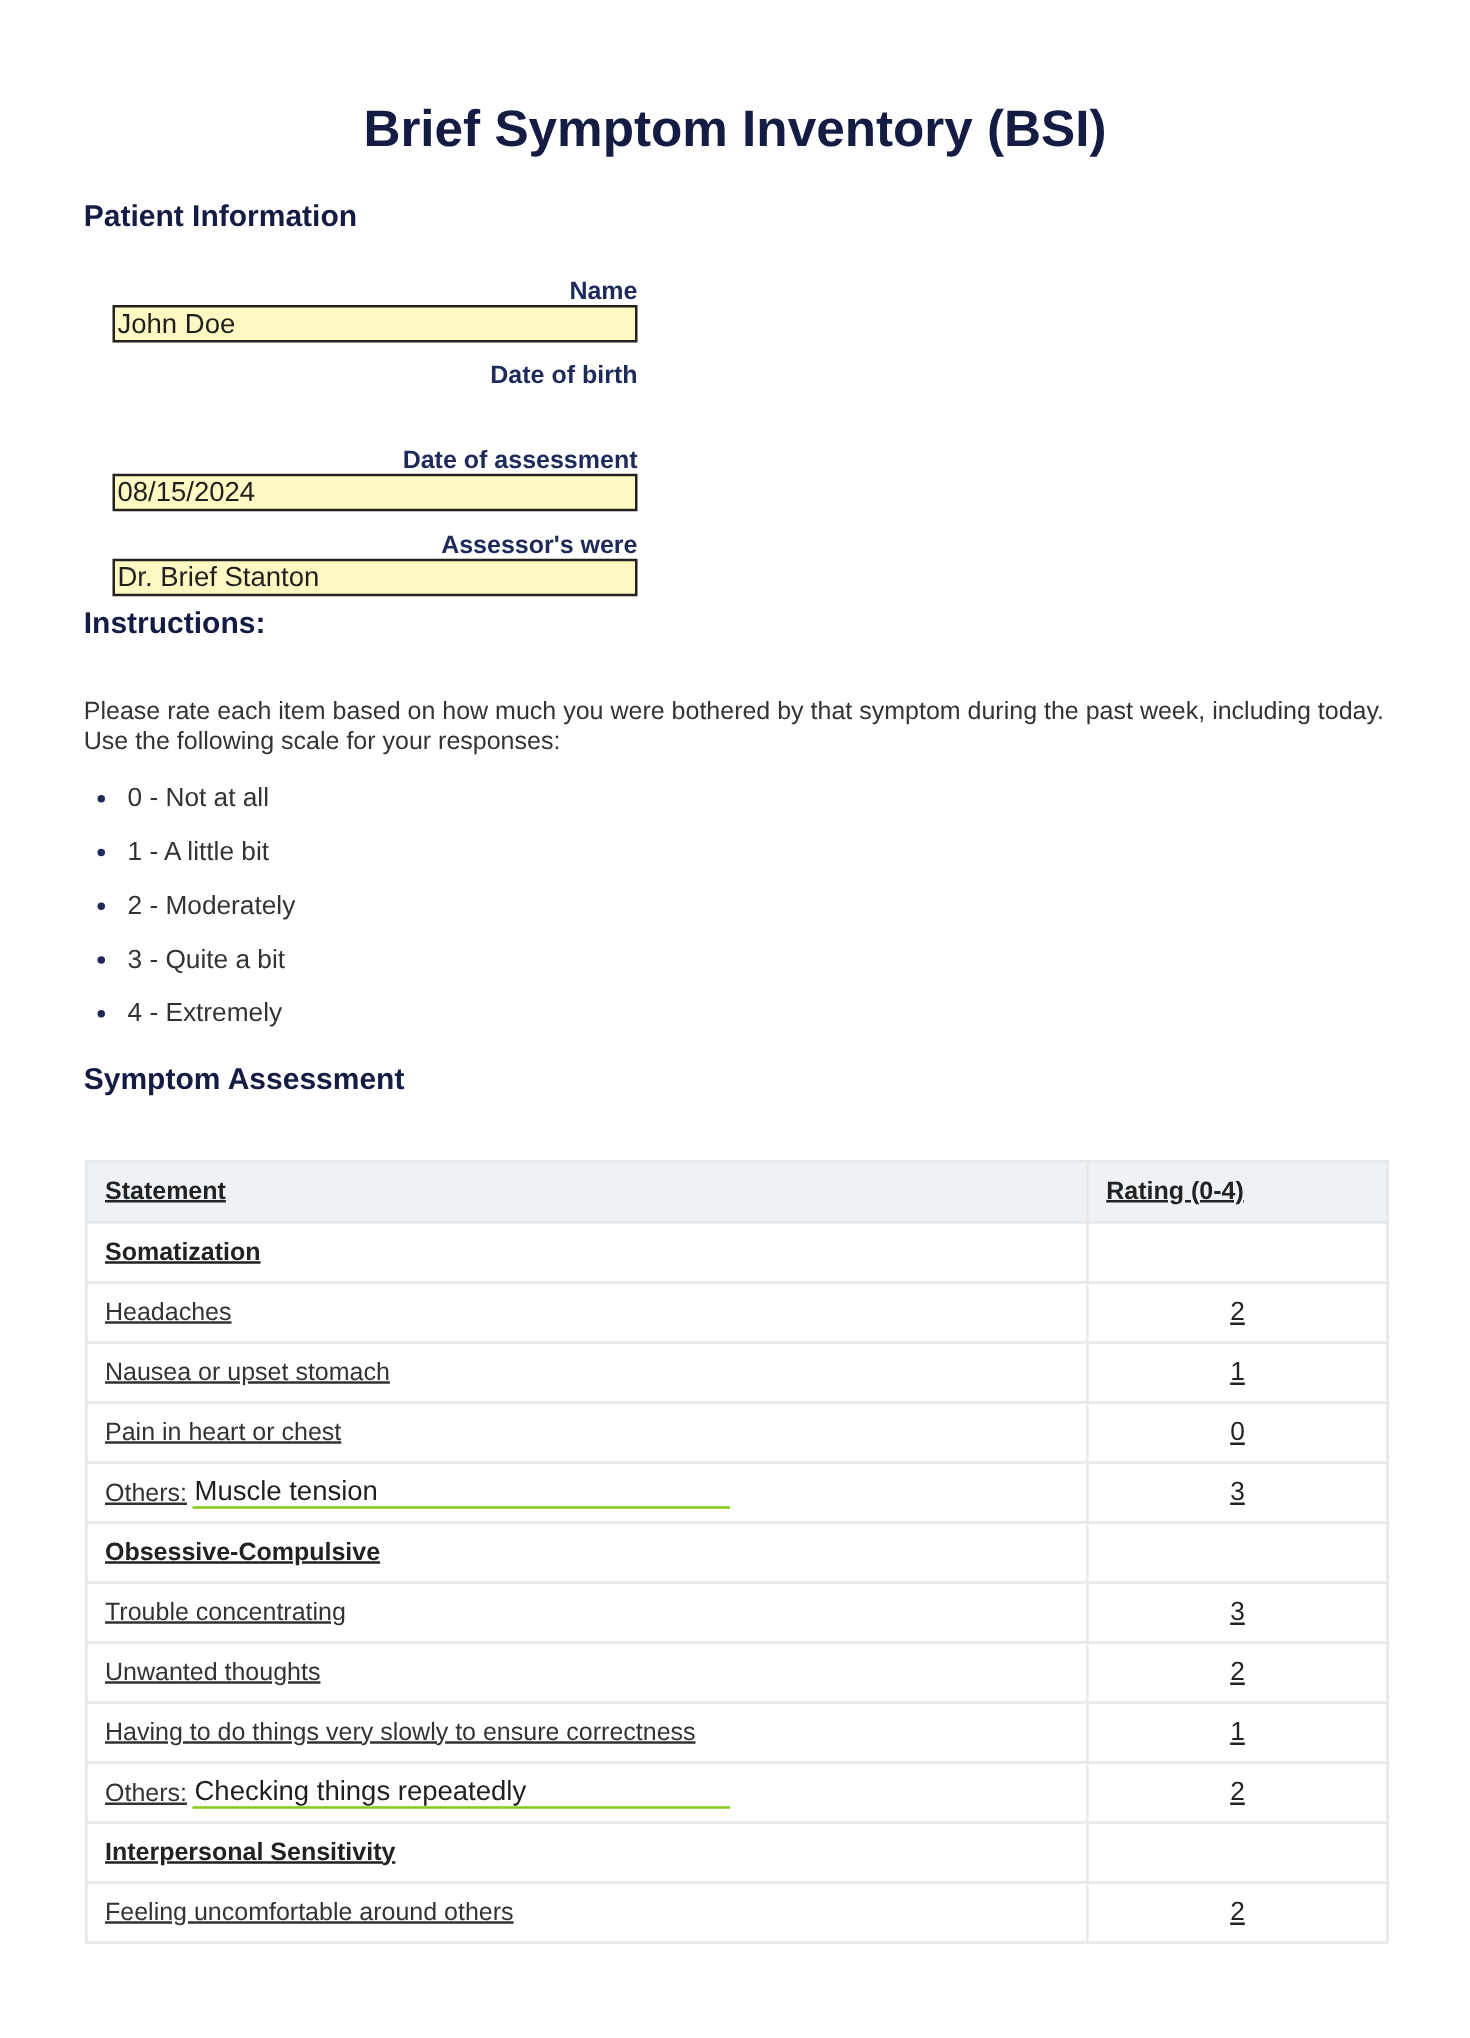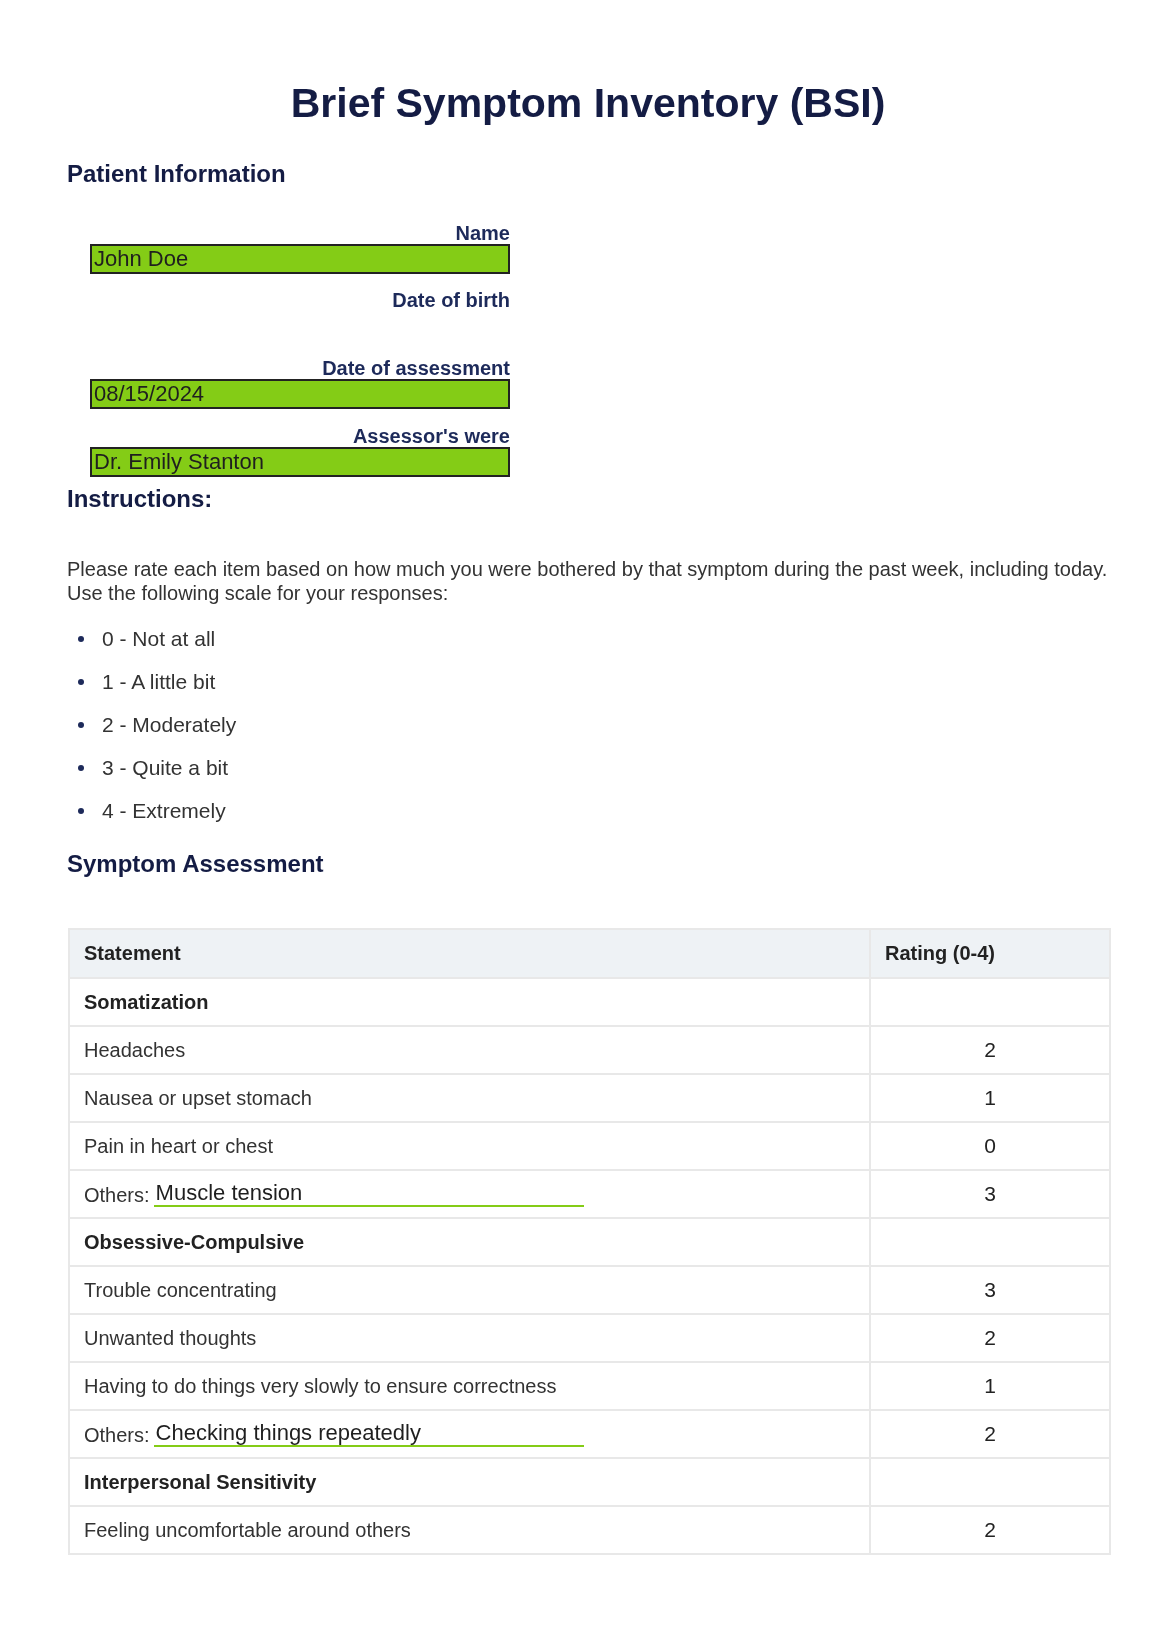--- a/index.html
+++ b/index.html
@@ -14,37 +14,37 @@
   .h2 {
     position: absolute; left: 67px; font-size: 24px; font-weight: bold; color: #141c44; margin: 0;
   }
   .field { position: absolute; left: 90px; width: 420px; }
   .field-label {
     display: block; font-size: 20px; font-weight: bold; color: #1d2a5a; line-height: 22px; text-align: right;
   }
   .field-input {
     display: block; box-sizing: border-box; width: 420px; height: 30px;
     border: 2px solid #222222; padding: 0 2px; font-size: 22px; line-height: 26px;
-    color: #1f1f1f; font-family: "Liberation Sans", sans-serif; background: #84cc16;
+    color: #1f1f1f; font-family: "Liberation Sans", sans-serif; background: #fef9c3;
   }
   .instr {
     position: absolute; left: 67px; top: 557px; width: 1060px;
     font-size: 20px; line-height: 24px; color: #333333; margin: 0;
   }
   .scale { position: absolute; left: 78px; top: 626px; margin: 0; padding: 0; list-style: none; }
   .scale li { height: 43px; font-size: 21px; color: #333; position: relative; padding-left: 24px; line-height: 26px; }
   .scale li .bullet {
     position: absolute; left: 0; top: 10px; width: 6px; height: 6px; border-radius: 50%; background: #1d2a5a;
   }
   table.sym {
     position: absolute; left: 68px; top: 928px; width: 1043px;
     border-collapse: collapse; font-size: 20px; color: #333;
   }
   table.sym th, table.sym td {
-    border: 2px solid #e8e8e8; height: 46px; padding: 0 14px; text-align: left;
+    border: 2px solid #e8e8e8; height: 46px; padding: 0 14px; text-align: left; text-decoration: underline;
   }
   table.sym thead th { background: #eef2f5; font-weight: bold; color: #222; height: 47px; }
   table.sym th.rating-h { width: 210px; }
   table.sym td.rating { text-align: center; font-size: 21px; color: #222; }
   table.sym tr.cat td.stmt { font-weight: bold; color: #222; }
   .others-input {
     display: inline-block; width: 428px; border-bottom: 2px solid #84cc16; font-size: 22px;
     color: #1f1f1f; line-height: 24px; margin-left: 4px; vertical-align: bottom; padding-left: 2px;
   }
 </style>
@@ -61,21 +61,21 @@
 </div>
 <div class="field" style="top:289px;">
   <span class="field-label">Date of birth</span>
 </div>
 <div class="field" style="top:357px;">
   <span class="field-label">Date of assessment</span>
   <div class="field-input">08/15/2024</div>
 </div>
 <div class="field" style="top:425px;">
   <span class="field-label">Assessor's were</span>
-  <div class="field-input">Dr. Emily Stanton</div>
+  <div class="field-input">Dr. Brief Stanton</div>
 </div>
 
 <h2 class="h2" style="top:485px;">Instructions:</h2>
 
 <p class="instr">Please rate each item based on how much you were bothered by that symptom during the past week, including today. Use the following scale for your responses:</p>
 
 <ul class="scale">
   <li><span class="bullet"></span><span>0 - Not at all</span></li>
   <li><span class="bullet"></span><span>1 - A little bit</span></li>
   <li><span class="bullet"></span><span>2 - Moderately</span></li>

